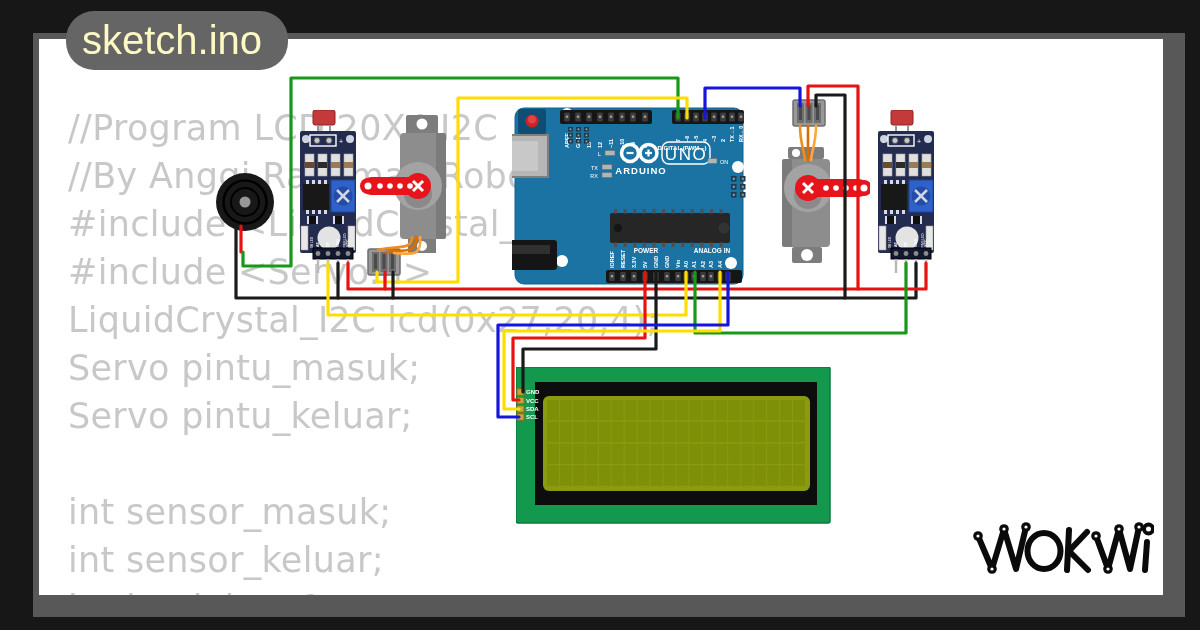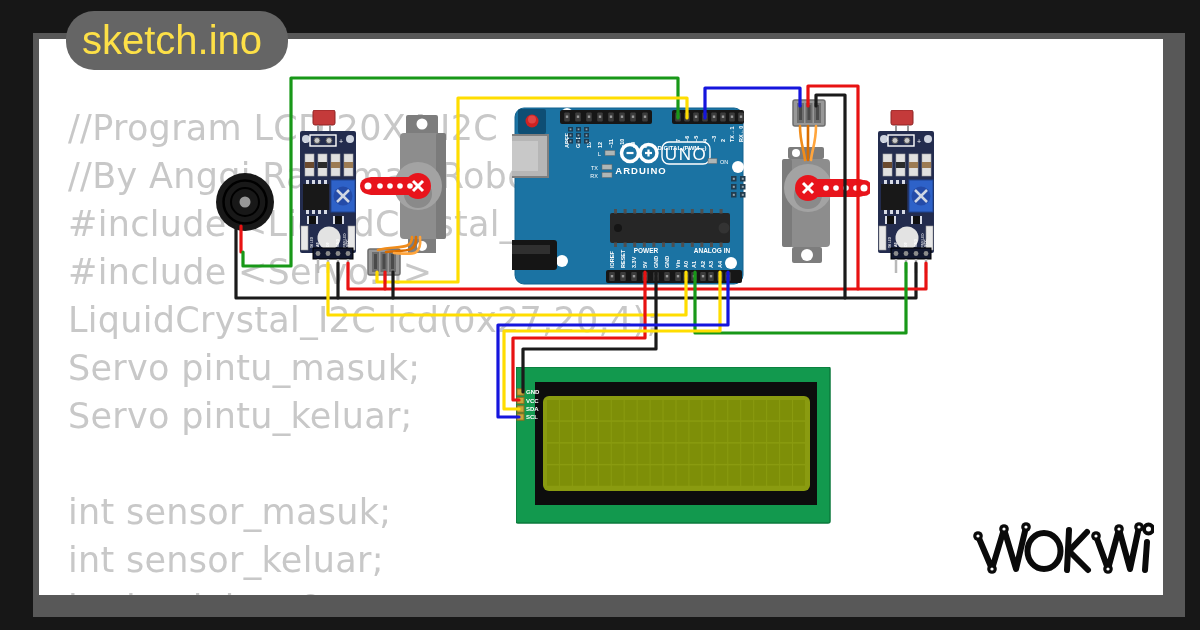--- a/index.html
+++ b/index.html
@@ -3,21 +3,21 @@
 <meta charset="utf-8">
 <style>
   html,body{margin:0;padding:0;width:1200px;height:630px;background:#171717;overflow:hidden;
     font-family:"Liberation Sans", sans-serif;position:relative;}
   #canvas{position:absolute;left:33px;top:33px;width:1152px;height:584px;box-sizing:border-box;
     background:#ffffff;border-style:solid;border-color:#585858;border-width:6px 22px 22px 6px;overflow:hidden;}
   #code-lines{position:absolute;left:29px;top:65px;font-family:"DejaVu Sans", sans-serif;
     font-size:35px;line-height:48px;color:#c8c8c8;letter-spacing:.3px;white-space:pre;}
   .code-line{height:48px;}
   #file-tab{position:absolute;left:66px;top:11px;width:222px;height:59px;background:#656565;
-    color:#fde047;font-size:40px;display:flex;align-items:center;padding-left:16px;box-sizing:border-box;z-index:40;border-radius:28px;}
+    color:#fef9c3;font-size:40px;display:flex;align-items:center;padding-left:16px;box-sizing:border-box;z-index:40;border-radius:28px;}
   .comp{position:absolute;z-index:10;}
   #wires-layer{position:absolute;left:0;top:0;width:1200px;height:630px;z-index:20;pointer-events:none;}
   #wokwi-logo{position:absolute;left:972px;top:512px;z-index:30;}
   .sr{position:absolute;width:1px;height:1px;overflow:hidden;clip:rect(0 0 0 0);}
   svg text{font-family:"Liberation Sans", sans-serif;}
 </style>
 </head>
 <body>
 
 <div id="canvas">

